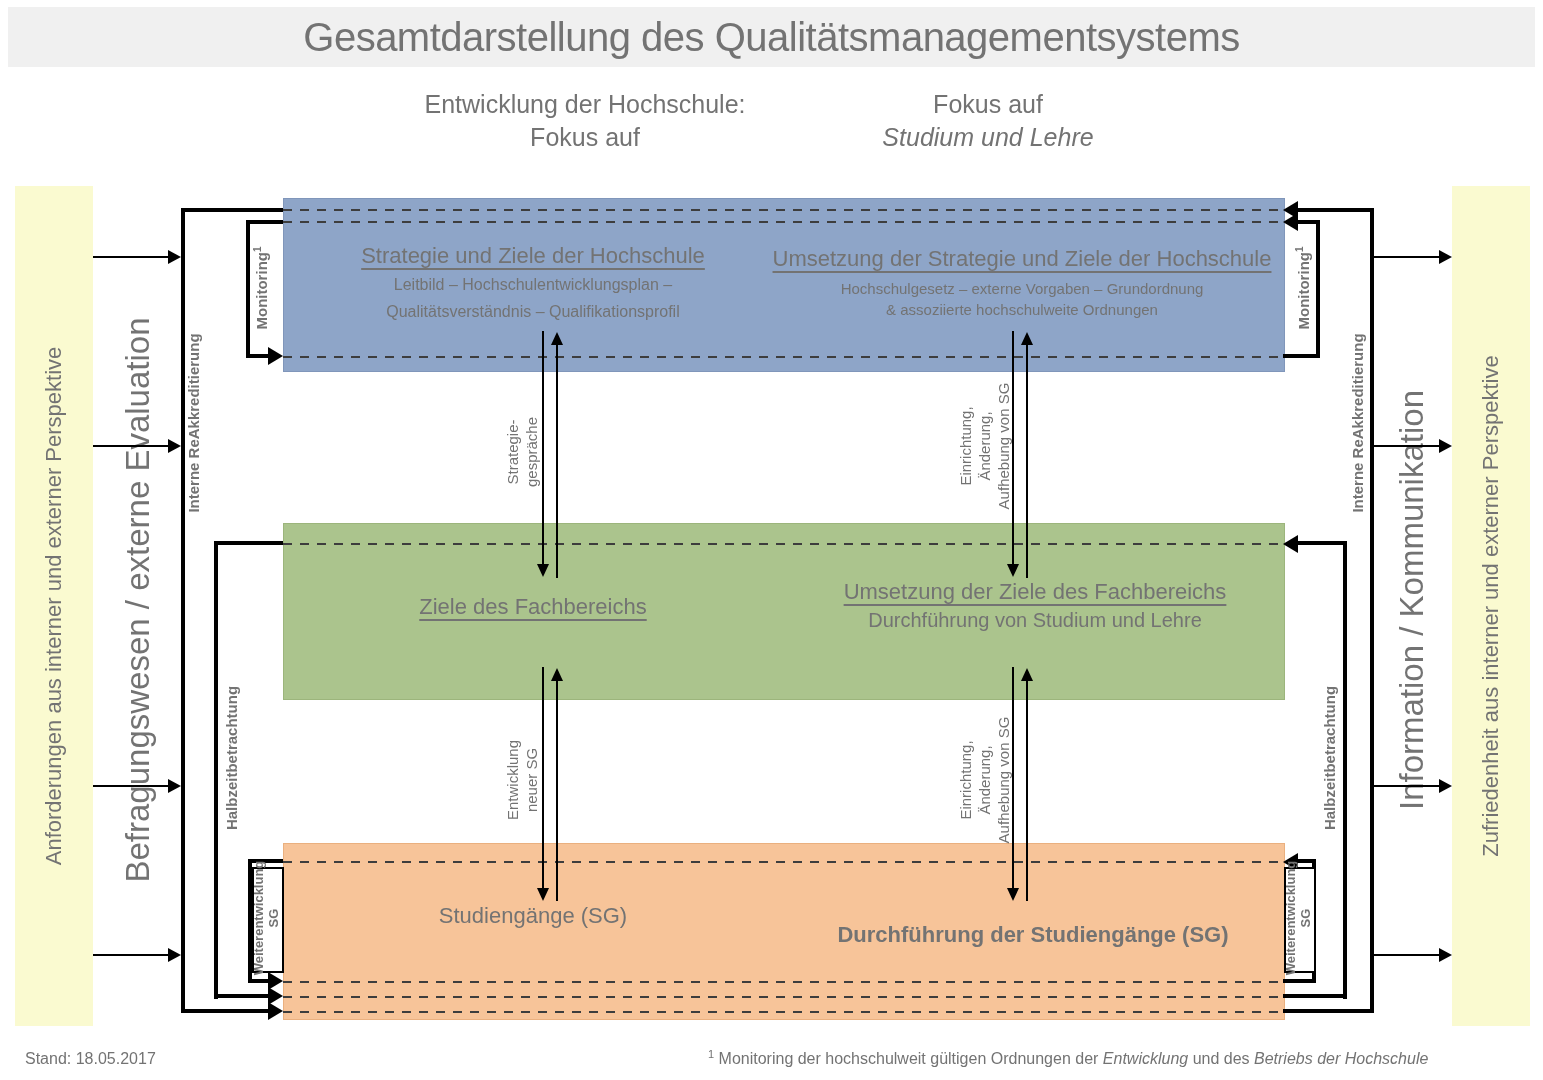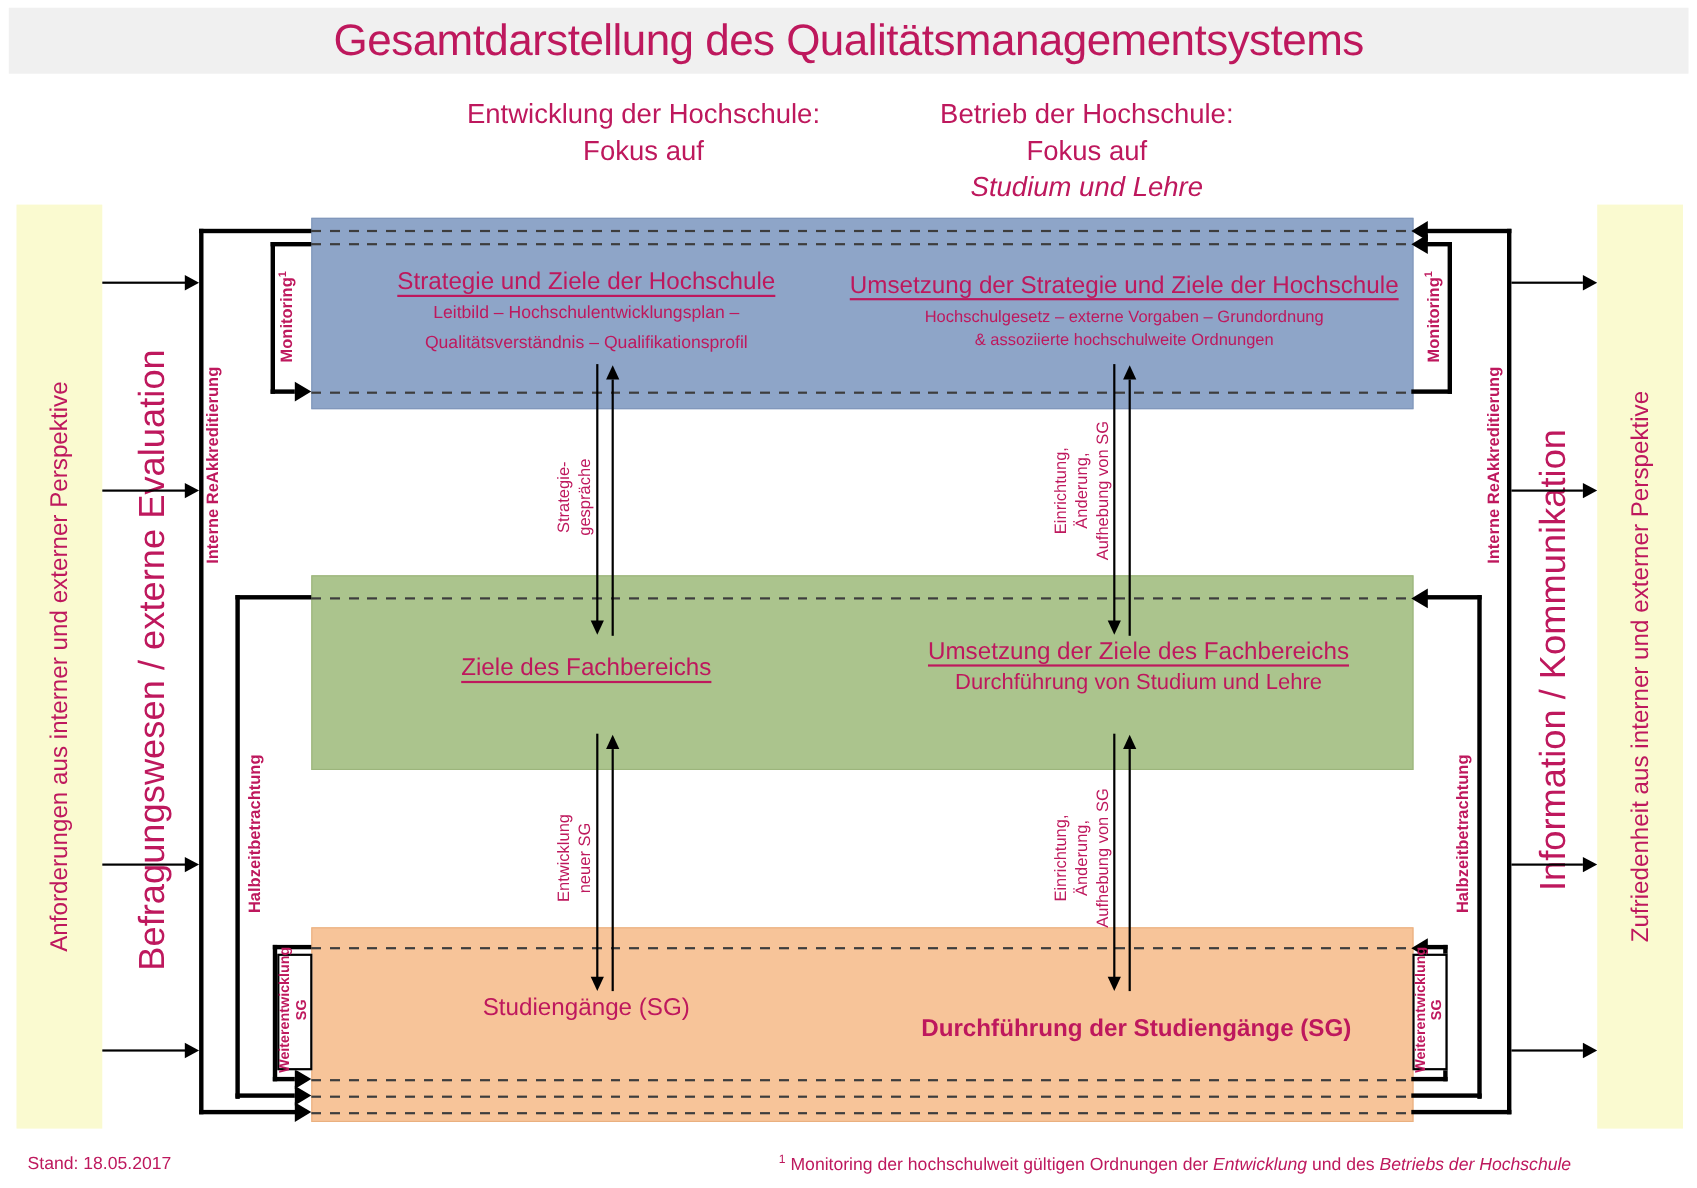--- a/index.html
+++ b/index.html
@@ -1,17 +1,17 @@
 <!DOCTYPE html>
 <html><head>
 <meta charset="utf-8">
 <style>
   html,body{margin:0;padding:0;background:#fff;}
   .stage{position:relative;width:1539px;height:1080px;background:#fff;overflow:hidden;
-         font-family:"Liberation Sans",sans-serif;color:#be185d;}
+         font-family:"Liberation Sans",sans-serif;color:#737373;}
 
   
   .titlebar{position:absolute;left:8px;top:7px;width:1527px;height:60px;background:#f0f0f0;}
   .titlebar .t{width:100%;text-align:center;font-size:40px;line-height:60px;letter-spacing:-0.5px;}
 
   
   .colhead{position:absolute;width:390px;text-align:center;font-size:25px;line-height:33px;}
   .colhead .it{font-style:italic;}
   .colhead .arr{font-style:normal;font-weight:bold;padding:0 8px;}
 
@@ -72,21 +72,20 @@
 
   <div class="titlebar">
     <div class="t">Gesamtdarstellung des Qualitätsmanagementsystems</div>
   </div>
 
   <div class="colhead" style="left:390px;top:88px;">
     <div>Entwicklung der Hochschule:</div>
     <div>Fokus auf</div>
   </div>
   <div class="colhead" style="left:793px;top:88px;">
-    <div>Betrieb der Hochschule:</div>
     <div>Fokus auf</div>
     <div class="it">Studium und Lehre</div>
   </div>
 
   <div class="ypanel" style="left:15px;"></div>
   <div class="ypanel" style="left:1452px;"></div>
   <div class="rot yellow-label" style="left:54px;top:606px;">Anforderungen aus interner und externer Perspektive</div>
   <div class="rot yellow-label" style="left:1491px;top:606px;">Zufriedenheit aus interner und externer Perspektive</div>
 
   <div class="cbox box-blue"></div>

